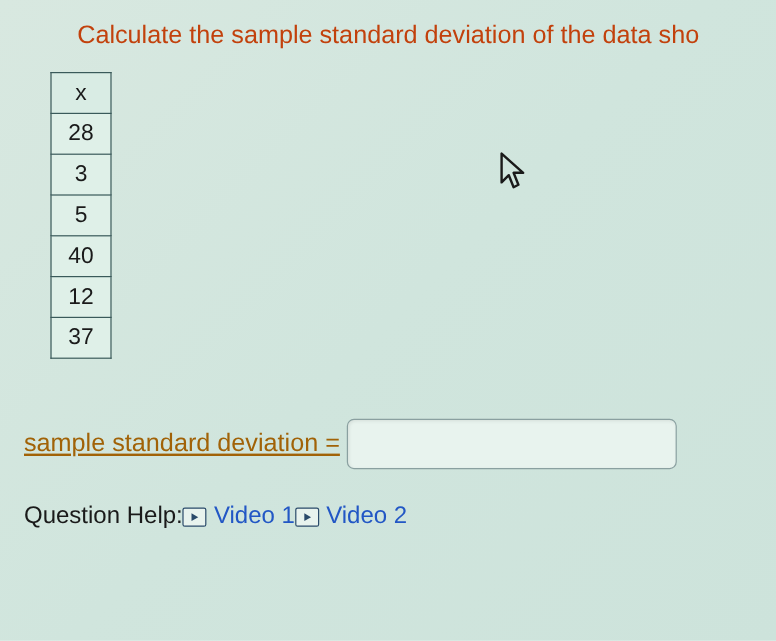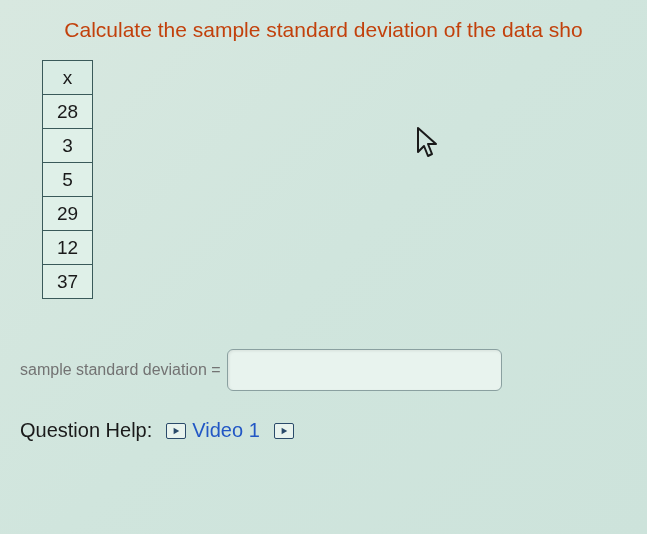--- a/index.html
+++ b/index.html
@@ -47,37 +47,37 @@
     .data-table td {
       background: #dff0e8;
     }
     .answer-row {
       display: flex;
       align-items: center;
       gap: 6px;
       margin-bottom: 28px;
     }
     .answer-label {
-      font-size: 16px;
-      color: #737373;
+      font-size: 21px;
+      color: #a16207;
+      text-decoration: underline;
     }
     .answer-input {
       width: 275px;
       height: 42px;
       border: 1px solid #8aa0a0;
       border-radius: 6px;
       background: #e8f3ee;
       font-size: 18px;
       padding: 0 8px;
       box-shadow: inset 1px 1px 3px rgba(0,0,0,0.08);
     }
     .help-row {
       display: flex;
       align-items: center;
-      gap: 14px;
       font-size: 20px;
       color: #1a1a1a;
     }
     .help-link {
       display: inline-flex;
       align-items: center;
       gap: 6px;
       color: #2257c5;
       text-decoration: none;
       cursor: pointer;
@@ -118,21 +118,21 @@
     <tr>
         <td>28</td>
       </tr>
     <tr>
         <td>3</td>
       </tr>
     <tr>
         <td>5</td>
       </tr>
     <tr>
-        <td>29</td>
+        <td>40</td>
       </tr>
     <tr>
         <td>12</td>
       </tr>
     <tr>
         <td>37</td>
       </tr>
   </tbody>
 </table>
 
@@ -150,20 +150,21 @@
         </svg>
     </span>
     <span>Video 1</span>
   </a>
   <a class="help-link">
     <span class="video-icon">
       <svg viewBox="0 0 10 10">
           <polygon points="2,1 9,5 2,9" fill="#2a4a6a"></polygon>
         </svg>
     </span>
+    <span>Video 2</span>
   </a>
 </div>
 
 <div class="cursor">
   <svg width="26" height="34" viewBox="0 0 26 34">
     <path d="M 2 2 L 2 26 L 8 20 L 12 30 L 16 28 L 12 18 L 20 18 Z" fill="none" stroke="#1a1a1a" stroke-width="2" stroke-linejoin="round"></path>
   </svg>
 </div>
 
 </body></html>

